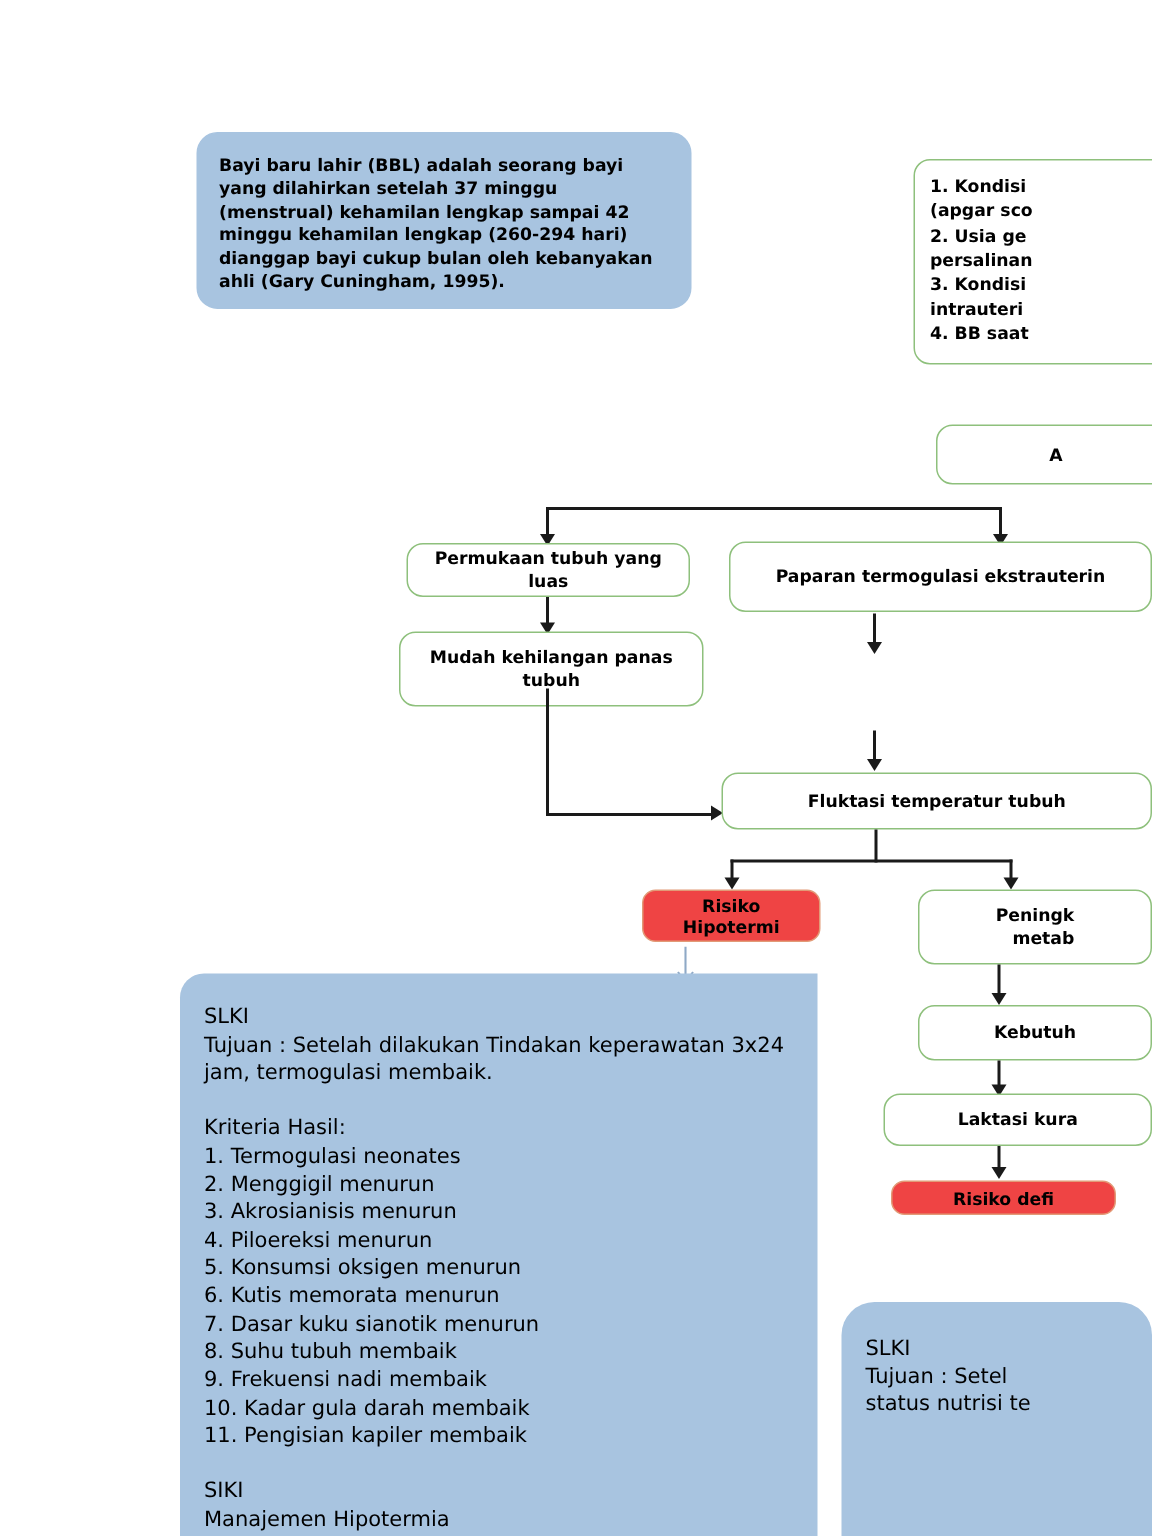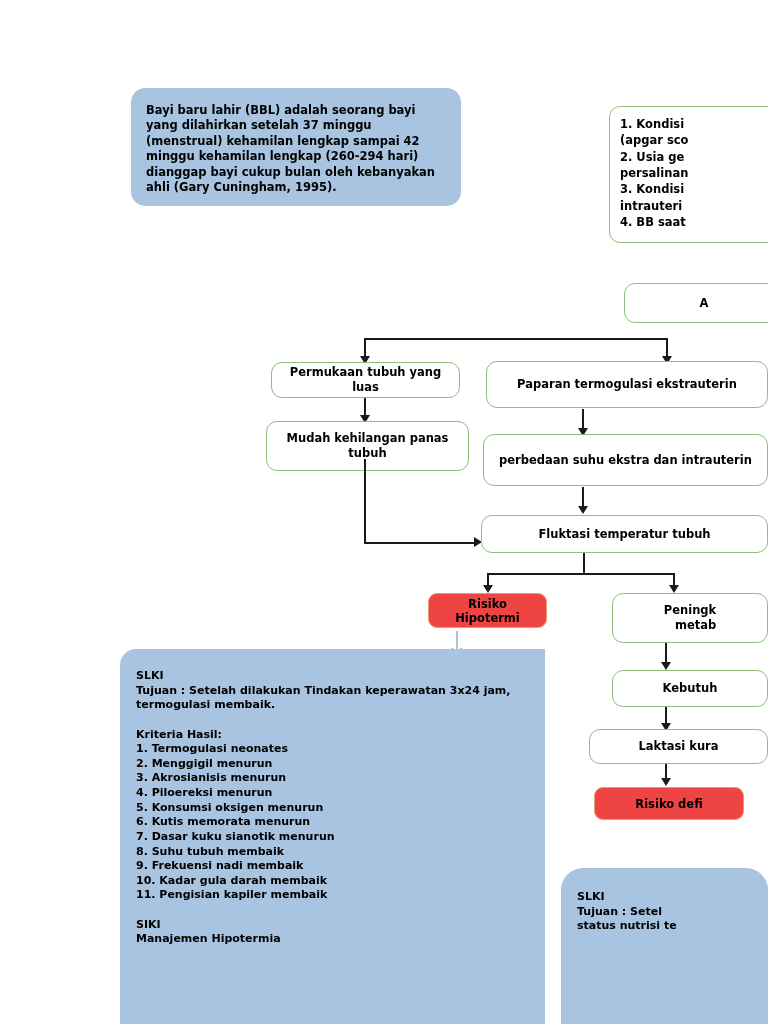--- a/index.html
+++ b/index.html
@@ -57,22 +57,22 @@
     text-align:center;
     padding:4px 8px;
     white-space:pre-line;
   }
   
   .blue-slab{
     background:#a8c4e0;
     border:none;
     border-radius:0;
     color:#000;
-    font-weight:bold;
-    font-size:11px;
+    font-weight:normal;
+    font-size:14px;
     line-height:1.33;
     padding:20px 16px 10px 16px;
     white-space:pre-line;
   }
   .blue-slab.tl{border-top-left-radius:16px;}
   .blue-slab.tl-tr{border-top-left-radius:22px;border-top-right-radius:22px;}
 
   
   .ln-h{position:absolute;background:#1a1a1a;height:2.4px;}
   .ln-v{position:absolute;background:#1a1a1a;width:2.4px;}
@@ -119,21 +119,20 @@
 
   <div class="ln-v" style="left:364px;top:459px;height:85px;"></div>
   <div class="ln-h" style="left:364px;top:542px;width:112px;"></div>
   <div class="arrow-r" style="left:474px;top:537px;"></div>
 
   <div class="box green" style="left:486px;top:361px;width:282px;height:47px;">Paparan termogulasi ekstrauterin</div>
 
   <div class="ln-v" style="left:582px;top:409px;height:22px;"></div>
   <div class="arrow-d" style="left:578px;top:428px;"></div>
 
-  <div class="box green" style="left:483px;top:434px;width:285px;height:52px;">perbedaan suhu ekstra dan intrauterin</div>
 
   <div class="ln-v" style="left:582px;top:487px;height:23px;"></div>
   <div class="arrow-d" style="left:578px;top:506px;"></div>
 
   <div class="box green" style="left:481px;top:515px;width:287px;height:38px;">Fluktasi temperatur tubuh</div>
 
   <div class="ln-v" style="left:583px;top:553px;height:22px;"></div>
   <div class="ln-h" style="left:487px;top:573px;width:188px;"></div>
   <div class="ln-v" style="left:487px;top:573px;height:14px;"></div>
   <div class="arrow-d" style="left:483px;top:585px;"></div>
@@ -156,21 +155,21 @@
   <div class="box green" style="left:612px;top:670px;width:156px;height:37px;">Kebutuh</div>
 
   <div class="ln-v" style="left:665px;top:707px;height:20px;"></div>
   <div class="arrow-d" style="left:661px;top:723px;"></div>
 
   <div class="box green" style="left:589px;top:729px;width:179px;height:35px;text-align:center;">Laktasi kura</div>
 
   <div class="ln-v" style="left:665px;top:764px;height:17px;"></div>
   <div class="arrow-d" style="left:661px;top:778px;"></div>
 
-  <div class="box orange" style="left:594px;top:787px;width:150px;height:33px;">Risiko defi</div>
+  <div class="box orange" style="left:594px;top:787px;width:150px;height:23px;">Risiko defi</div>
 
   <div class="box blue-slab tl" style="left:120px;top:649px;width:425px;height:375px;">SLKI
 Tujuan     : Setelah dilakukan Tindakan keperawatan 3x24 jam, termogulasi membaik.
 
 Kriteria Hasil:
 1. Termogulasi neonates
 2. Menggigil menurun
 3. Akrosianisis menurun
 4. Piloereksi menurun
 5. Konsumsi oksigen menurun

